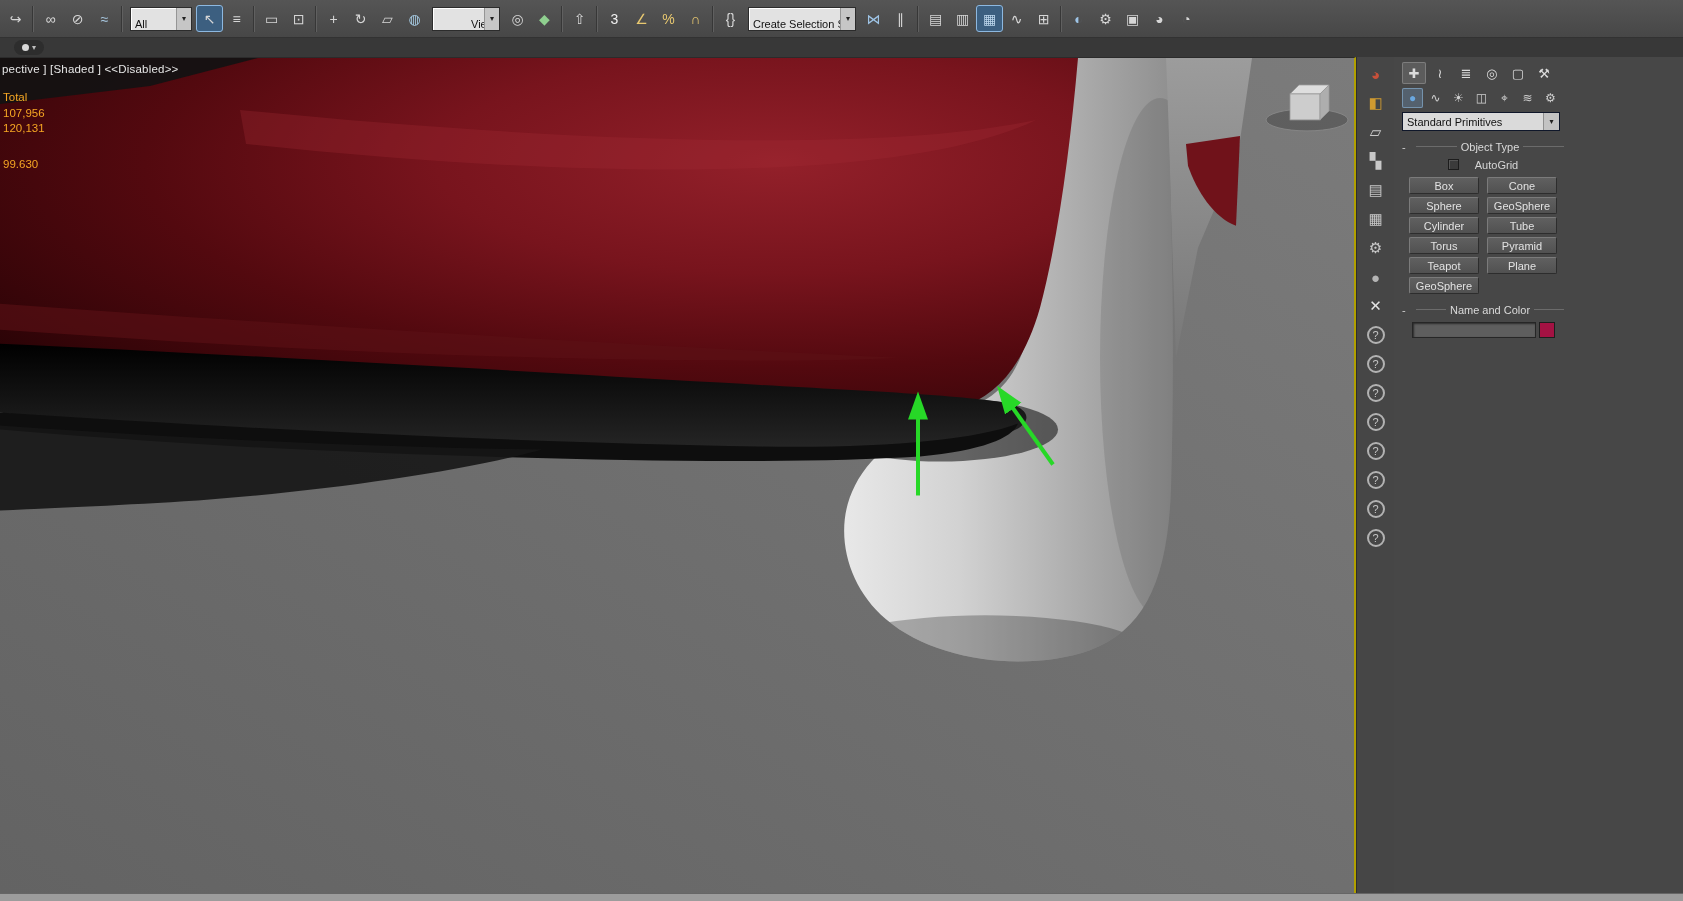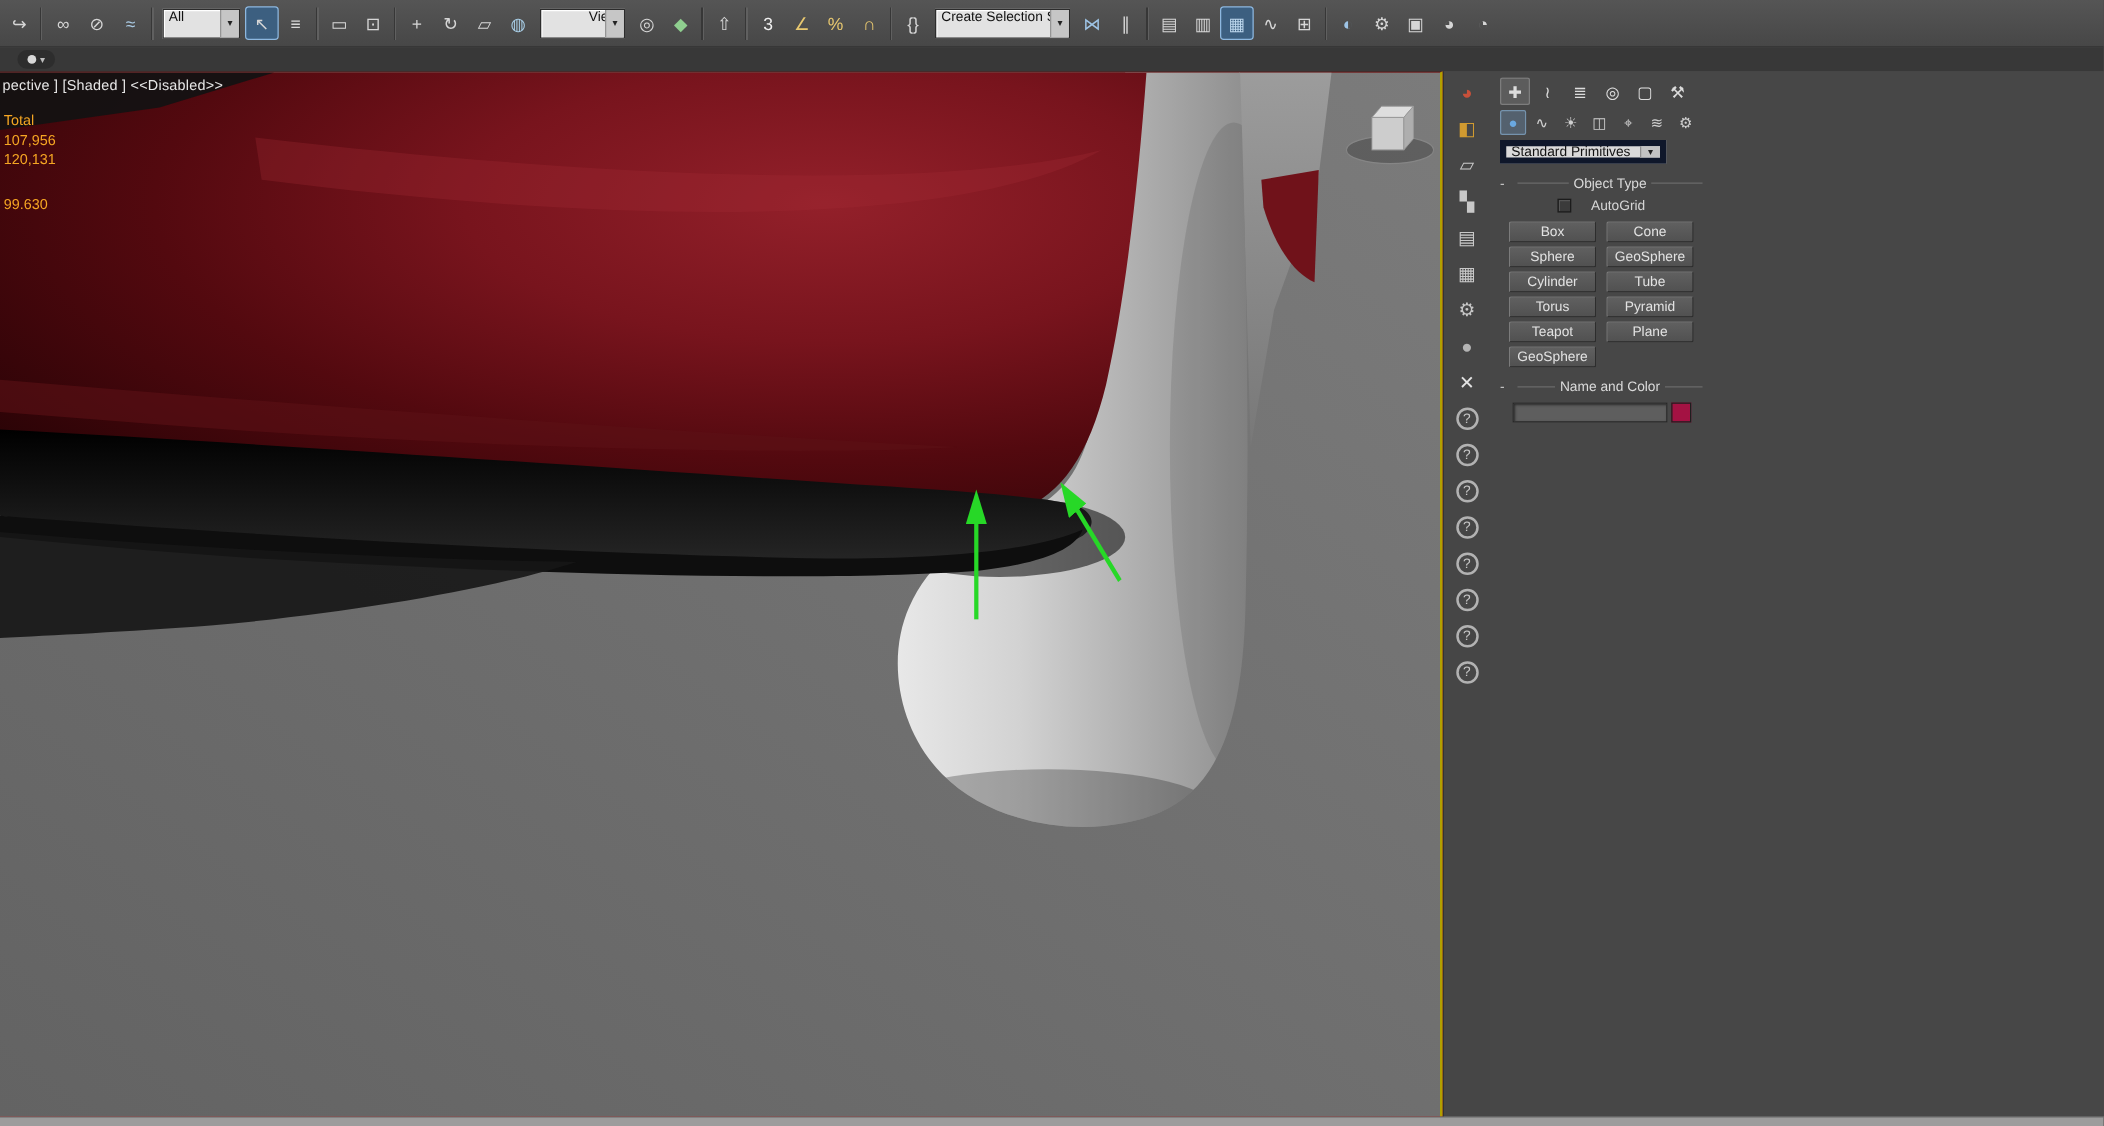--- a/index.html
+++ b/index.html
@@ -10,39 +10,39 @@
   
   .toolbar { height:38px; background:linear-gradient(#555,#474747); border-bottom:1px solid #323232;
     display:flex; align-items:center; padding:0 2px; }
   .tb-group { display:flex; align-items:center; }
   .tb-btn { width:27px; height:27px; display:flex; align-items:center; justify-content:center;
     color:#d6d6d6; font-size:14px; border:1px solid transparent; border-radius:3px; cursor:default; }
   .tb-btn span { pointer-events:none; }
   .tb-btn.active { background:#3c5f80; border-color:#8db8e0; }
   .tb-sep { width:8px; height:26px;
     background:linear-gradient(to right, transparent 3px, #373737 3px, #373737 4px, #606060 4px, #606060 5px, transparent 5px); }
-  .combo { height:24px; background:#e2e2e2; border:1px solid #2c2c2c; display:flex; align-items:flex-start;
+  .combo { height:24px; background:#e2e2e2; border:1px solid #2c2c2c; display:flex; align-items:flex-end;
     font-size:11px; color:#111; margin:0 4px; box-shadow:inset 1px 1px 0 #fff; }
   .combo .combo-val { flex:1; padding:0 4px; white-space:nowrap; overflow:hidden; }
   .combo .combo-arrow { width:15px; height:100%; background:#c6c6c6; border-left:1px solid #959595;
     display:flex; align-items:center; justify-content:center; font-size:8px; color:#222; }
   .combo.w-filter { width:62px; } .combo.w-coord { width:68px;padding-left:34px; } .combo.w-sets { width:108px; }
 
   
   .ribbon { height:19px; background:#383838; display:flex; align-items:center; }
   .ribbon-tabs { display:flex; height:100%; }
   .rtab { padding:0 17px; height:100%; display:flex; align-items:center; font-size:11px; color:#c9c9c9; }
   .rtab.active { background:#585858; color:#f0f0f0; padding:0 10px; }
   .ribbon-flyout { margin-left:14px; width:30px; height:15px; border-radius:8px; background:#2d2d2d;
     display:flex; align-items:center; justify-content:center; gap:3px; color:#bdbdbd; font-size:8px; }
   .ribbon-flyout .dot { width:7px; height:7px; border-radius:50%; background:#d8d8d8; }
 
   
   .workspace { display:flex; height:836px; }
-  .viewport { position:relative; width:1154px; height:836px; background:#b91c1c;
+  .viewport { position:relative; width:1356px; height:836px; background:#701a75;
     border-top:1px solid #2b2b2b; border-right:2px solid var(--accent,#b1a000); }
   .viewport svg { position:absolute; inset:0; width:100%; height:100%; }
   .vp-label { position:absolute; top:5px; left:2px; font-size:11.5px; color:#e6e6e6; letter-spacing:.2px; }
   .vp-stats { position:absolute; top:32px; left:3px; font-size:11.5px; line-height:15.5px;
     color:var(--stats,#f5a623); }
   .vp-stats .gap { margin-top:20px; }
   .arrow { stroke:var(--green,#27d827); stroke-width:4; }
   .arrowhead { fill:var(--green,#27d827); }
 
   
@@ -55,21 +55,21 @@
 
   
   .cpanel { flex:1; background:#474747; padding:5px 0 0 8px; }
   .cp-tabs, .cp-cats { display:flex; gap:2px; margin-bottom:4px; width:160px; }
   .cp-tab { width:24px; height:22px; display:flex; align-items:center; justify-content:center;
     color:#dcdcdc; font-size:13px; border-radius:2px; }
   .cp-tab.active { background:#5c5c5c; box-shadow:inset 0 0 0 1px #7d7d7d; }
   .cp-cat { width:21px; height:20px; display:flex; align-items:center; justify-content:center;
     color:#cfcfcf; font-size:12px; border-radius:2px; }
   .cp-cat.active { background:#54616e; box-shadow:inset 0 0 0 1px #7593ad; }
-  .cp-combo { width:133px; height:19px; background:#dadada; border:5px solid #0f172a; display:flex;
+  .cp-combo { width:158px; height:19px; background:#dadada; border:1px solid #0f172a; display:flex;
     align-items:center; font-size:11px; color:#111; margin:2px 0 8px; }
   .cp-combo .combo-val { flex:1; padding:0 4px; white-space:nowrap; overflow:hidden; }
   .cp-combo .combo-arrow { width:16px; height:100%; background:#c3c3c3; border-left:1px solid #8f8f8f;
     display:flex; align-items:center; justify-content:center; font-size:8px; color:#222; }
   .rollout { width:162px; margin-bottom:8px; }
   .rollout-h { display:flex; align-items:center; gap:4px; height:15px; font-size:11px; color:#dadada; }
   .rollout-h .minus { width:10px; text-align:left; color:#cfcfcf; }
   .rollout-h .rh-line { flex:1; height:1px; background:#6b6b6b; }
   .autogrid { height:17px; display:flex; align-items:center; justify-content:center; gap:16px;
     font-size:11px; color:#d6d6d6; margin-top:2px; }

